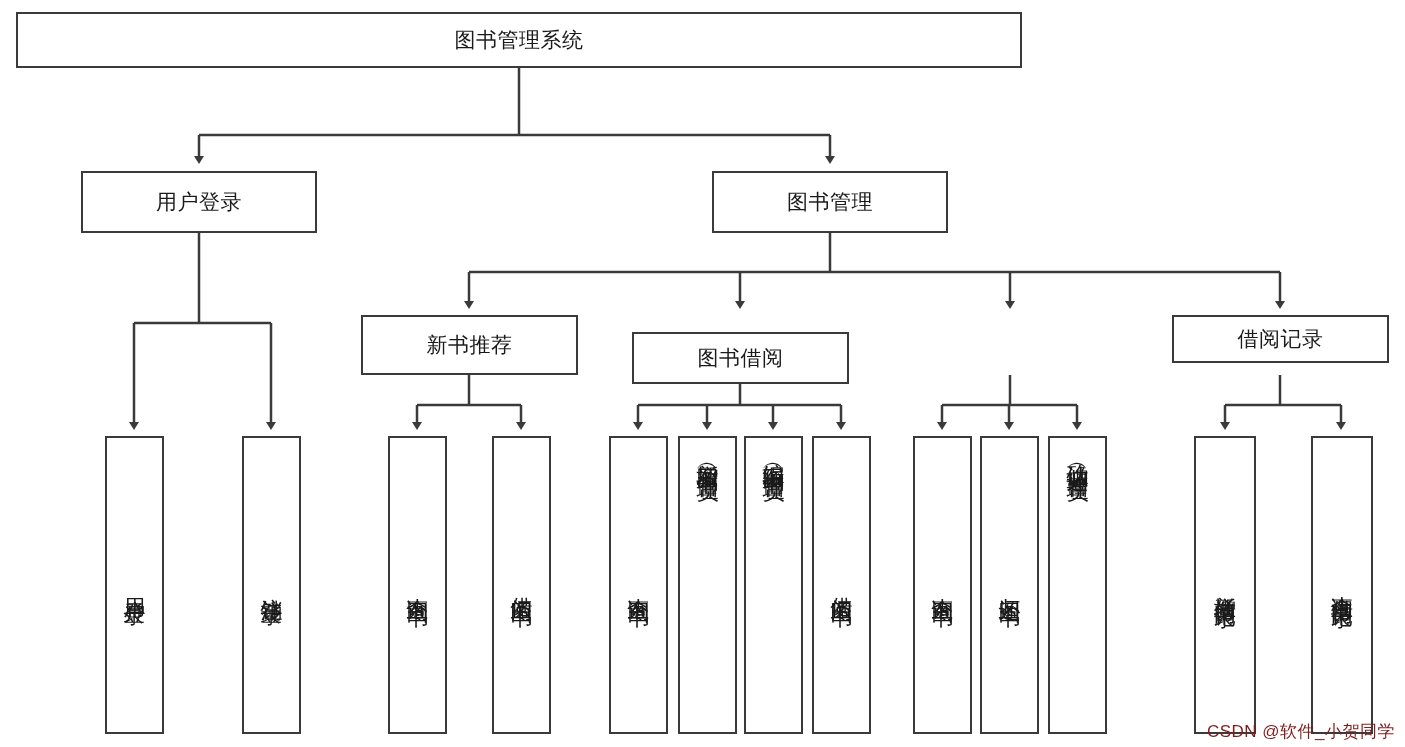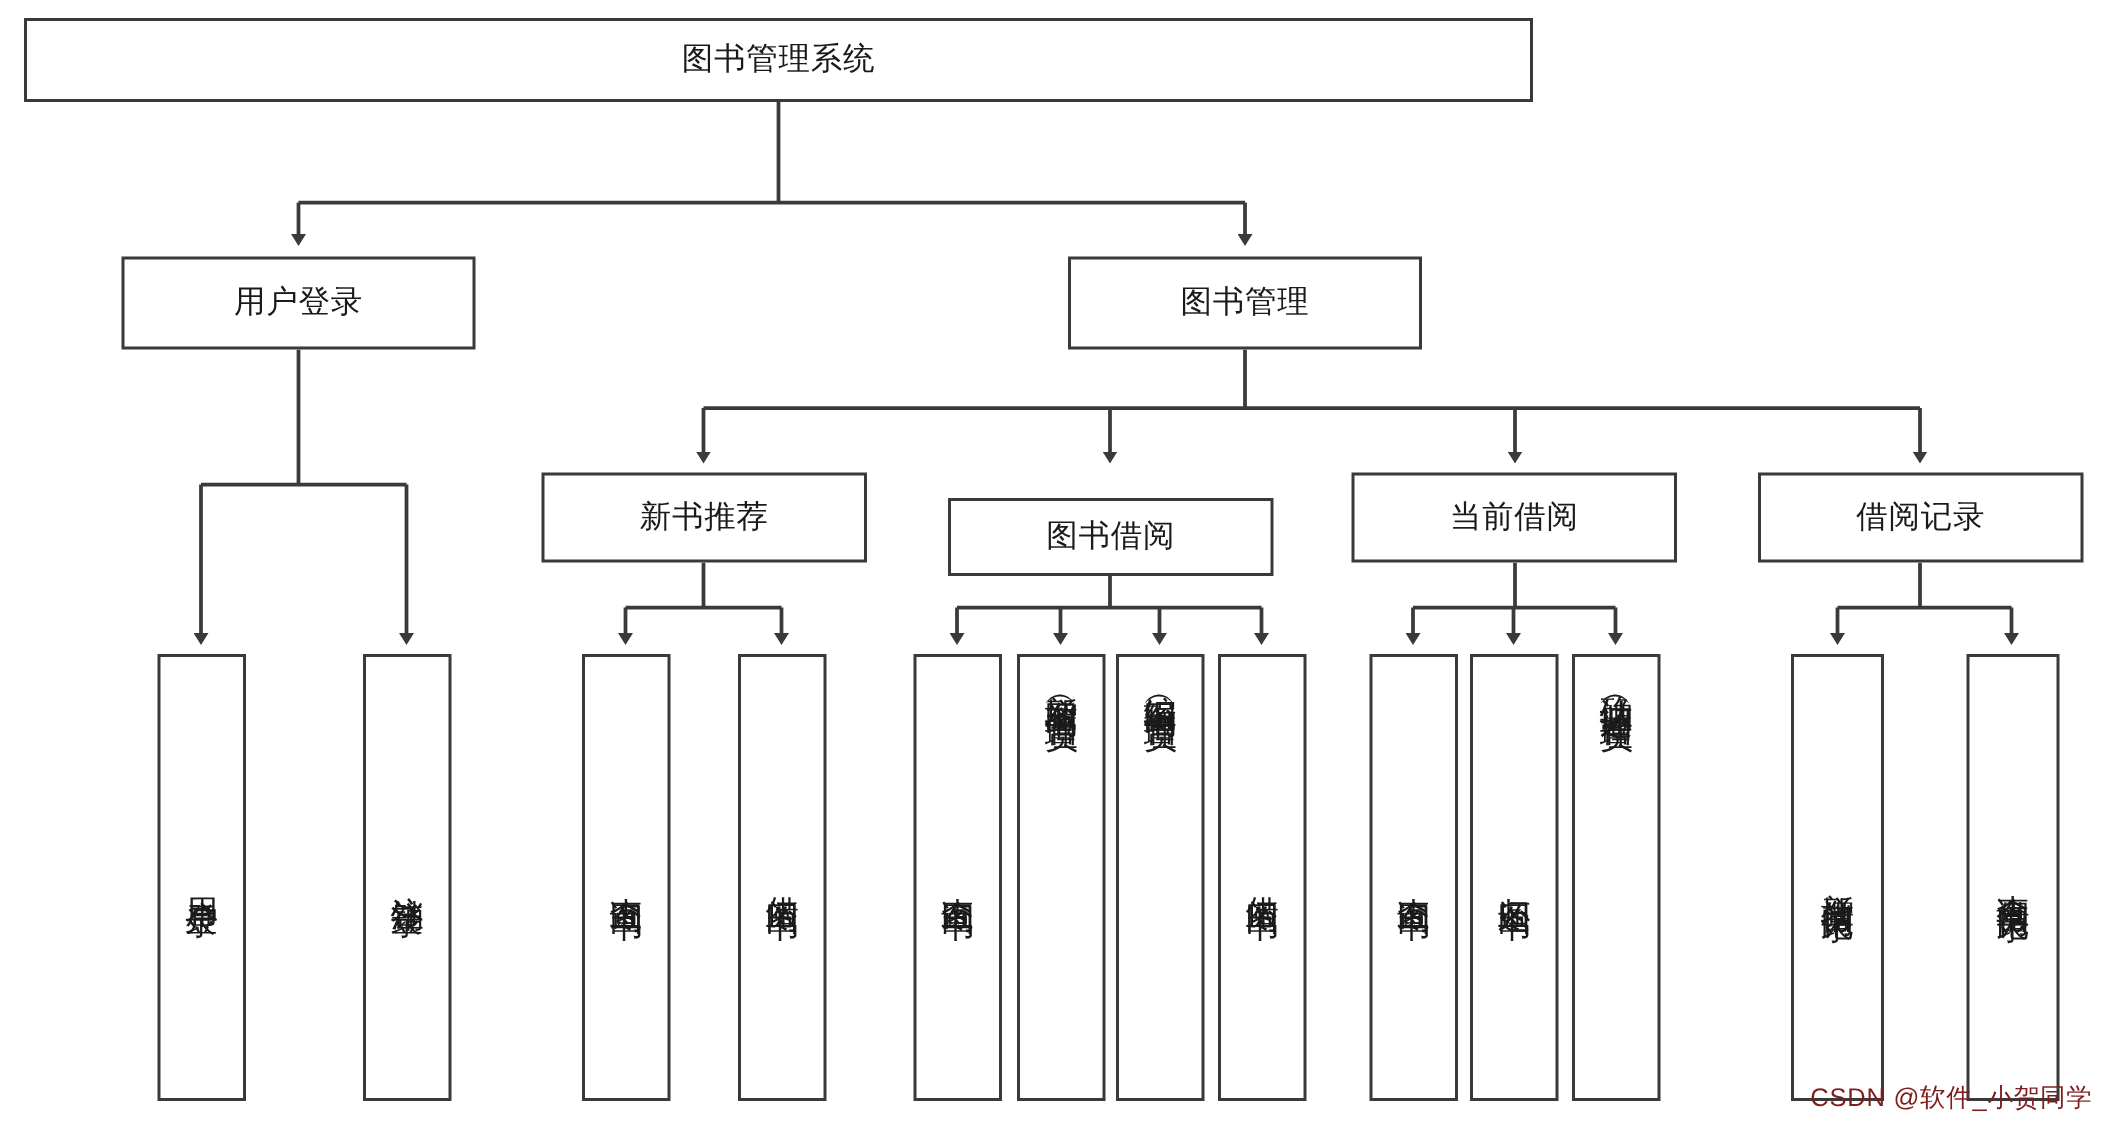--- a/index.html
+++ b/index.html
@@ -137,25 +137,22 @@
   </div>
 
   <div class="node horiz" style="left:712px; top:171px; width:236px; height:62px;">
     <span class="label">图书管理</span>
   </div>
 
   <div class="node horiz" style="left:632px; top:315px; width:217px; height:52px;margin-top:17px;">
     <span class="label">图书借阅</span>
   </div>
 
-  <div class="node horiz" style="left:901px; top:315px; width:217px; height:60px;">
-    <span class="label">当前借阅</span>
-  </div>
-
-  <div class="node horiz" style="left:1172px; top:315px; width:217px; height:60px;">
+
+  <div class="node horiz" style="left:1172px; top:315px; width:217px; height:48px;">
     <span class="label">借阅记录</span>
   </div>
 
   <div class="node vert mid" style="left:105px; top:436px; width:59px; height:298px;">
     <span class="label">用户登录</span>
   </div>
 
   <div class="node vert mid" style="left:242px; top:436px; width:59px; height:298px;">
     <span class="label">注销登录</span>
   </div>

